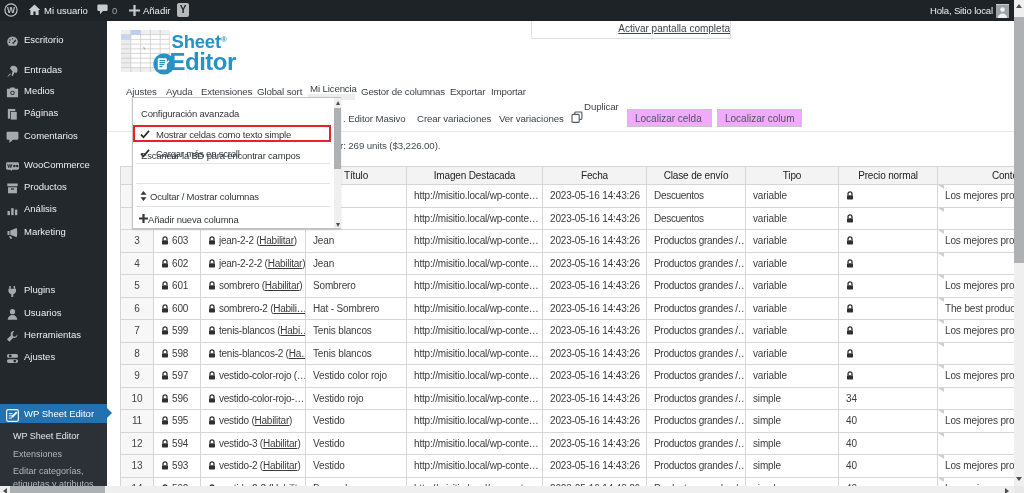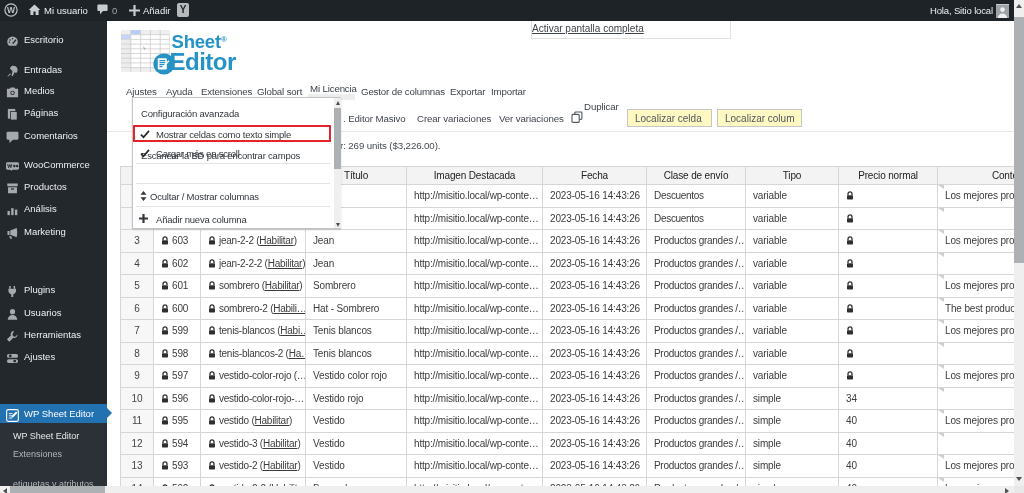--- a/index.html
+++ b/index.html
@@ -8,21 +8,21 @@
 #topbar{position:absolute;left:0;top:0;width:1014px;height:21px;background:#1d2327;z-index:60}
 #topbar .ab{color:#ecf0f1;font-size:9.5px;line-height:21px}
 #sidebar{position:absolute;left:0;top:21px;width:107px;height:465px;background:#23282d;z-index:55}
 .mi{position:absolute;left:0;width:107px;height:22px;color:#eef0f1;font-size:9.5px;line-height:22px}
 .mi .ic{position:absolute;left:6px;top:5px;width:13px;height:13px}
 .mi .lb{position:absolute;left:24px;top:0}
 .sub{color:#b0b6bb;font-size:9px}
 #cw{position:absolute;left:107px;top:21px;width:907px;height:465px;background:#fff;overflow:hidden}
 .menuitem{position:absolute;font-size:9.7px;letter-spacing:-0.15px;color:#3c434a;white-space:nowrap}
 .tb{position:absolute;font-size:9.7px;letter-spacing:-0.1px;color:#3f454c;white-space:nowrap}
-input,.inp{position:absolute;height:18px;border:1px solid #c6c6c6;background:#fef9c3;
+input,.inp{position:absolute;height:18px;border:1px solid #c6c6c6;background:#f0abfc;
  font-size:10px;color:#50575e;padding-left:7px;line-height:17px}
 #drop{position:absolute;left:132px;top:97px;width:209px;height:132px;background:#fff;
  border:1px solid #c3c4c7;z-index:40;box-shadow:0 1px 2px rgba(0,0,0,.12)}
 .di{position:absolute;font-size:9.5px;letter-spacing:-0.2px;color:#32373c;white-space:nowrap}
 .dsep{position:absolute;left:3px;width:194px;height:1px;background:#e2e4e7}
 #redbox{position:absolute;left:0px;top:27px;width:198px;height:17px;border:2px solid #e5232a}
 table{border-collapse:separate;border-spacing:0;table-layout:fixed}
 td{border-right:1px solid #d6d6d6;border-bottom:1px solid #d6d6d6;height:22.5px;
  font-size:10px;letter-spacing:-0.15px;color:#3c3c3c;padding:0 0 0 7px;white-space:nowrap;overflow:hidden;
  vertical-align:middle;background:#fff}
@@ -172,20 +172,23 @@
         </svg></span>
       <span class="lb">WP Sheet Editor</span>
     </div>
 <div style="position:absolute;left:0;top:402px;width:107px;height:63px;background:#2b3137"></div>
 <div class="mi sub" style="top:404px;color:#e8eaeb">
       <span class="lb" style="left:13px">WP Sheet Editor</span>
     </div>
 <div class="mi sub" style="top:422px;color:#b0b6bb">
       <span class="lb" style="left:13px">Extensiones</span>
     </div>
+<div class="mi sub" style="top:439px;color:#b0b6bb">
+      <span class="lb" style="left:13px">Editar categorías,</span>
+    </div>
 <div class="mi sub" style="top:452px;color:#b0b6bb">
       <span class="lb" style="left:13px">etiquetas y atributos</span>
     </div>
 </div>
 <div id="cw">
 <svg style="position:absolute;left:14px;top:9px" width="49" height="42" viewBox="0 0 49 42">
 <rect x="0" y="0" width="49" height="42" fill="#fff" stroke="#cdcdcd" stroke-width="1"></rect>
 <rect x="0" y="0" width="49" height="4.7" fill="#efefef"></rect>
 <rect x="9.8" y="0" width="9.8" height="4.7" fill="#b9cdf8"></rect>
 <rect x="0" y="4.7" width="9.8" height="4.7" fill="#c5d5f7"></rect>
@@ -198,21 +201,21 @@
 <path d="M22 16l3 3-1.2.1-.6 1.2z" fill="#b0b0b0"></path>
 </svg>
 <svg style="position:absolute;left:46px;top:32px" width="22" height="22" viewBox="0 0 22 22">
 <circle cx="11" cy="11" r="10.6" fill="#2793c5"></circle>
 <rect x="4.8" y="5.2" width="9" height="11.4" rx="1" fill="#fff"></rect>
 <path d="M6.4 7.6h5.8M6.4 9.6h5.8M6.4 11.6h5.8M6.4 13.6h3.8" stroke="#2793c5" stroke-width="1.1"></path>
 <path d="M15.5 7.2l1 1L10 15l-1.6.6.6-1.6z" fill="#fff"></path>
 </svg>
 <div class="ab" style="left:64.5px;top:10px;font-size:18.5px;font-weight:bold;color:#2593c7;letter-spacing:-0.2px">Sheet<span style="font-size:8px;vertical-align:6.5px">®</span></div>
 <div class="ab" style="left:62.5px;top:27px;font-size:24px;font-weight:bold;color:#2593c7;letter-spacing:-0.5px">Editor</div>
-<div class="ab" style="left:424px;top:-1px;width:200px;height:19px;border:1px solid #e0e0e0;border-top:none;text-align:left;font-size:10px;color:#3c434a;line-height:18px"><u>Activar pantalla completa</u></div>
+<div class="ab" style="left:424px;top:-1px;width:200px;height:19px;border:1px solid #e0e0e0;border-top:none;text-align:right;font-size:10px;color:#3c434a;line-height:18px"><u>Activar pantalla completa</u></div>
 <span class="menuitem" style="left:19px;top:64.5px">Ajustes</span>
 <span class="menuitem" style="left:59px;top:64.5px">Ayuda</span>
 <span class="menuitem" style="left:94px;top:64.5px">Extensiones</span>
 <span class="menuitem" style="left:150px;top:64.5px">Global sort</span>
 <span class="menuitem" style="left:203px;top:62.0px">Mi Licencia</span>
 <span class="menuitem" style="left:254px;top:64.5px">Gestor de columnas</span>
 <span class="menuitem" style="left:343px;top:64.5px">Exportar</span>
 <span class="menuitem" style="left:384px;top:64.5px">Importar</span>
 <div style="position:absolute;left:201px;top:73px;width:47px;height:6px;background:#ededed"></div>
 <span class="tb" style="left:236px;top:91.5px">. Editor Masivo</span>
@@ -586,21 +589,21 @@
       </svg><span style="margin-left:6px">Cargar más en scroll</span></div>
 <div class="dsep" style="top:64.5px"></div>
 <div class="di" style="left:8px;top:52px">Escanear la BD para encontrar campos</div>
 <div class="dsep" style="top:84.5px"></div>
 <div class="di" style="left:7px;top:92.5px"><svg width="7" height="10" viewBox="0 0 7 10" style="vertical-align:-1px">
         <path d="M3.5 0l3 3.7h-6zM3.5 10l-3-3.7h6z" fill="#32373c"></path>
       </svg><span style="margin-left:3px">Ocultar / Mostrar columnas</span></div>
 <div class="dsep" style="top:107.5px"></div>
 <div class="di" style="left:6px;top:115.5px"><svg width="9" height="9" viewBox="0 0 9 9" style="vertical-align:-0.5px">
         <path d="M3.4 0h2.2v3.4H9v2.2H5.6V9H3.4V5.6H0V3.4h3.4z" fill="#32373c"></path>
-      </svg><span style="margin-left:8px">Añadir nueva columna</span></div>
+      </svg><span style="margin-left:0">Añadir nueva columna</span></div>
 <div class="sb" style="left:201px;top:0;width:7px;height:130px"></div>
 <div class="sbthumb" style="left:201px;top:10px;width:7px;height:61px"></div>
 <div class="arr" style="left:202.5px;top:3px;border-left:2.5px solid transparent;border-right:2.5px solid transparent;border-bottom:4px solid #4c4c4c"></div>
 <div class="arr" style="left:202.5px;top:124.5px;border-left:2.5px solid transparent;border-right:2.5px solid transparent;border-top:4px solid #4c4c4c"></div>
 </div>
 <div class="sb" style="left:1014px;top:0;width:10px;height:493px;z-index:70"></div>
 <div class="sbthumb" style="left:1014px;top:17px;width:10px;height:246px;z-index:71"></div>
 <div class="arr" style="left:1016px;top:4px;border-left:3px solid transparent;border-right:3px solid transparent;border-bottom:4.5px solid #505050;z-index:72"></div>
 <div class="arr" style="left:1016px;top:477px;border-left:3px solid transparent;border-right:3px solid transparent;border-top:4.5px solid #505050;z-index:72"></div>
 <div class="sb" style="left:0;top:486px;width:1014px;height:7px;z-index:70"></div>

